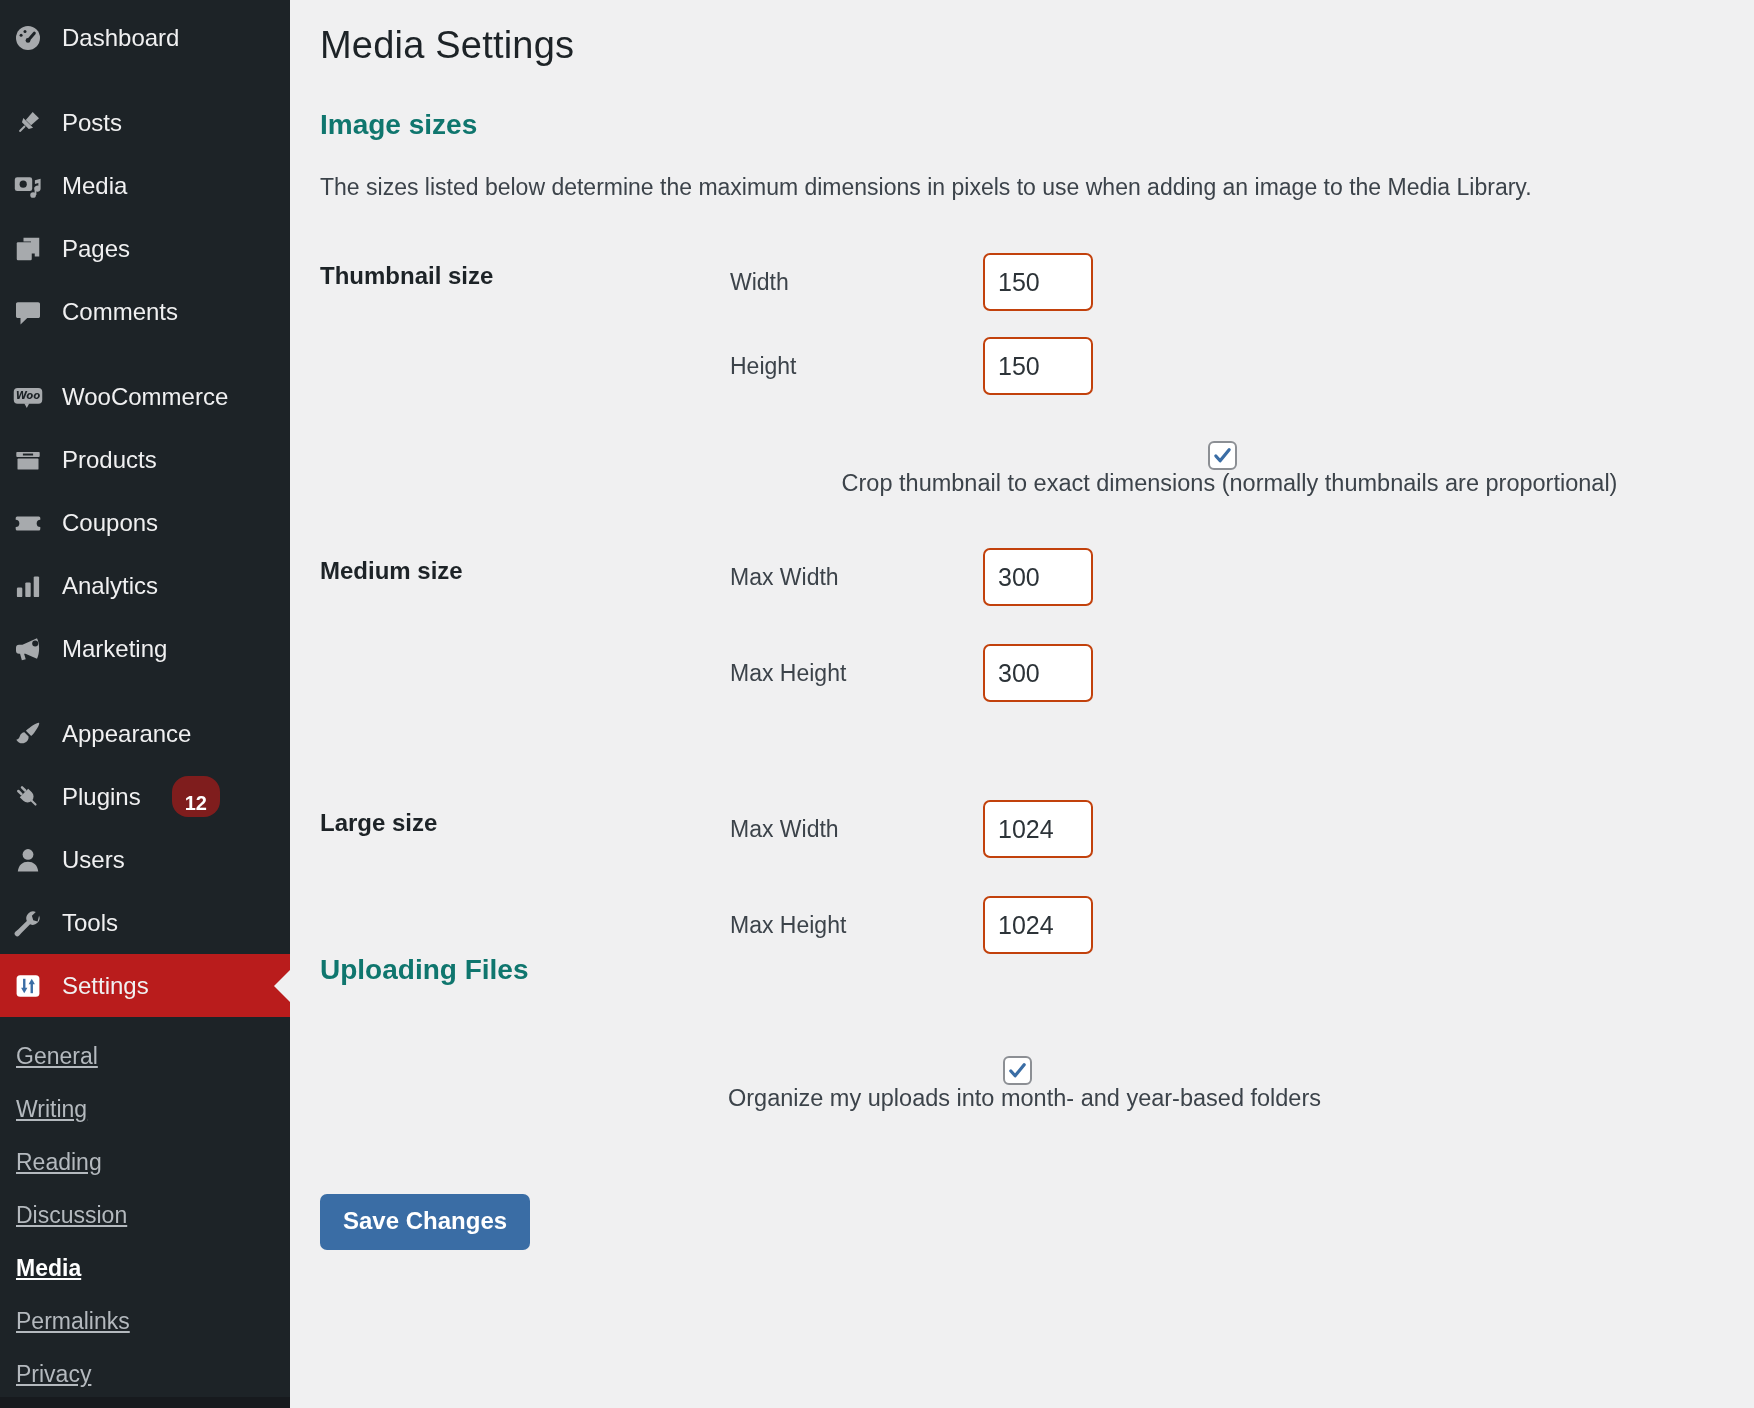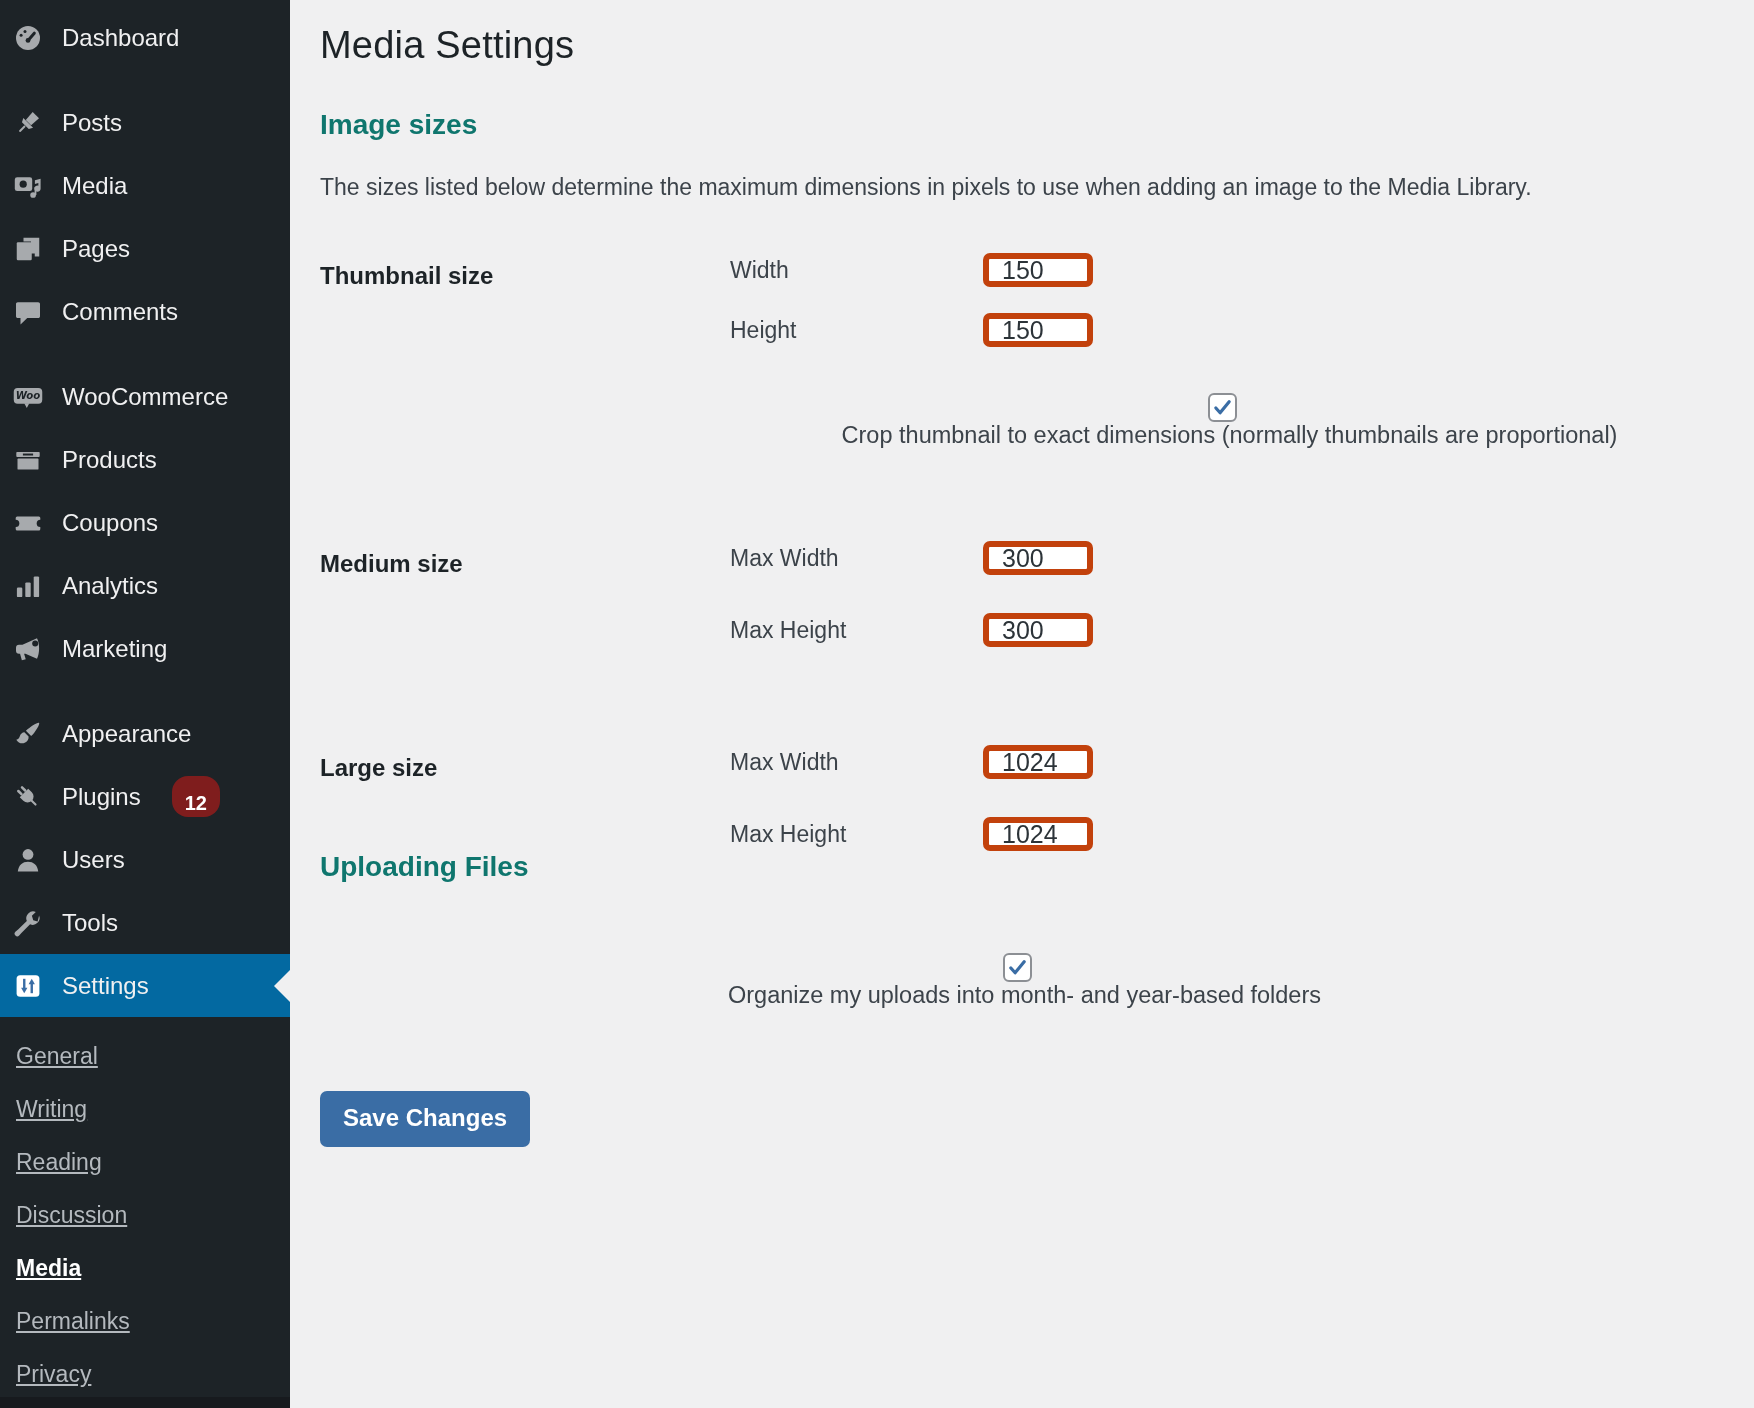--- a/index.html
+++ b/index.html
@@ -12,21 +12,21 @@
   .menu { list-style:none; padding-top:6px; }
   .menu-item { height:63px; display:flex; align-items:center;
     padding:0 12px 0 13px; gap:19px; font-size:24px; cursor:pointer; }
   .menu-item .mi { width:30px; height:30px; flex:none; color:#a7aaad;
     display:flex; align-items:center; justify-content:center; }
   .menu-item .mi svg { width:30px; height:30px; }
   .menu-item .ml { white-space:nowrap; }
   .sep { height:22px; list-style:none; }
   .badge { margin-left:12px; background:#7f1d1d; color:#fff; font-size:20px;
     font-weight:700; border-radius:16px; padding:17px 13px 4px; line-height:1; }
-  .menu-item.active { background:#0369a1; position:relative; }
+  .menu-item.active { background:#b91c1c; position:relative; }
   .menu-item.active .mi { color:#fff; }
   .active-arrow { position:absolute; right:0; top:50%; transform:translateY(-50%);
     width:0; height:0; border-top:16px solid transparent;
     border-bottom:16px solid transparent; border-right:16px solid #f0f0f1; }
   .submenu { list-style:none; padding-top:13px; }
   .submenu li { height:53px; display:flex; align-items:center; padding-left:16px;
     font-size:23px; color:#b4b9be; cursor:pointer;text-decoration:underline; }
   .submenu li.current { color:#ffffff; font-weight:700; }
   .sidebar-bottom-strip { position:absolute; bottom:0; left:0; width:100%;
     height:11px; background:#171a1e; }
@@ -35,28 +35,28 @@
   .content { position:absolute; left:290px; top:0; width:1464px; height:1408px;
     background:#f0f0f1; padding:24px 40px 0 30px; color:#1d2327; }
   h1.page-title { font-size:38px; font-weight:400; color:#1d2327; letter-spacing:.2px; }
   h2.section-heading { font-size:28px; font-weight:700; color:#0f766e; }
   .h2-image { margin-top:42px; }
   .h2-upload { }
   p.desc { margin-top:33px; font-size:23px; color:#3c434a; }
 
   .form-row { display:grid; grid-template-columns:410px 1fr; }
   .row-thumb  { margin-top:52px; }
-  .row-medium { margin-top:92px; }
+  .row-medium { margin-top:51px; }
   .row-large  { margin-top:98px; }
   .row-label { font-size:24px; font-weight:700; color:#1d2327; padding-top:9px; }
   .field-line { display:flex; align-items:center; }
   .field-line + .field-line { margin-top:26px; }
   .row-medium .field-line + .field-line, .row-large .field-line + .field-line { margin-top:38px; }
   .field-line label { width:253px; font-size:23px; color:#3c434a; }
-  .num-input { width:110px; height:34px; border:6px solid #c2410c; border-radius:7px;
+  .num-input { width:110px; height:58px; border:2px solid #c2410c; border-radius:7px;
     background:#fff; font-family:inherit; font-size:25px; color:#2c3338;
     padding:0 0 0 13px; outline:none; }
 
   .check-line { display:flex; align-items:center;flex-direction:column; }
   .check-thumb { margin-top:46px; }
   .check-upload { margin-top:70px; }
   .checkbox { width:29px; height:29px; flex:none; background:#fff;
     border:2px solid #8c8f94; border-radius:6px; display:flex; align-items:center;
     justify-content:center; cursor:pointer; }
   .checkbox svg { width:19px; height:19px; }

